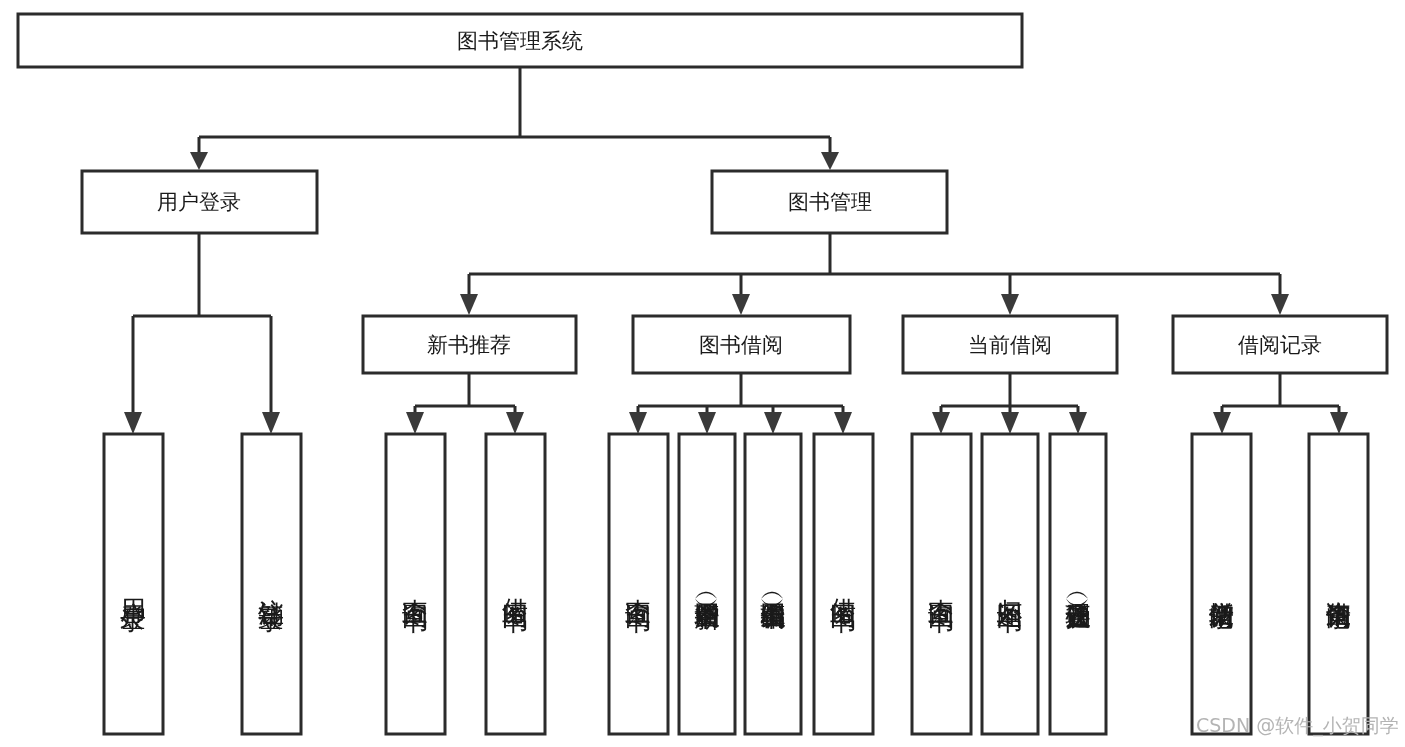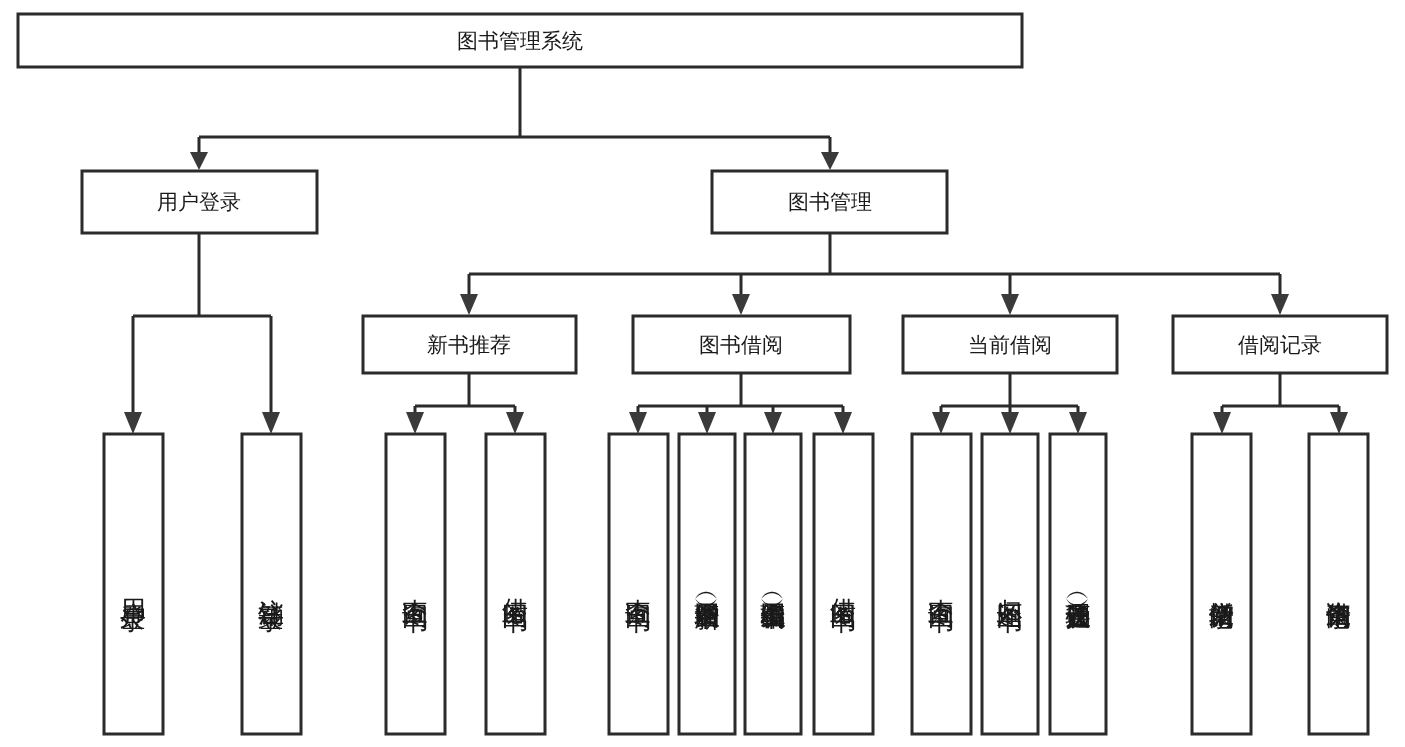--- a/index.html
+++ b/index.html
@@ -198,14 +198,15 @@
   <div class="node-label-v" style="left:745px; top:434px; width:56px; height:300px; font-size:25px; letter-spacing:0px;">编辑图书（管理员）</div>
   <div class="node-label-v" style="left:814px; top:434px; width:59px; height:300px;">借阅图书</div>
 
   <div class="node-label-v" style="left:912px; top:434px; width:59px; height:300px;">查询图书</div>
   <div class="node-label-v" style="left:982px; top:434px; width:56px; height:300px;">归还图书</div>
   <div class="node-label-v" style="left:1050px; top:434px; width:56px; height:300px; font-size:25px; letter-spacing:0px;">确认归还（管理员）</div>
 
   <div class="node-label-v" style="left:1192px; top:434px; width:59px; height:300px; font-size:25px; letter-spacing:1px;">新增借阅记录</div>
   <div class="node-label-v" style="left:1309px; top:434px; width:59px; height:300px; font-size:25px; letter-spacing:1px;">查询借阅记录</div>
 
+  <div class="watermark" style="left:1196px; top:713px;">CSDN @软件_小贺同学</div>
 
 </div>
 
 </body></html>

